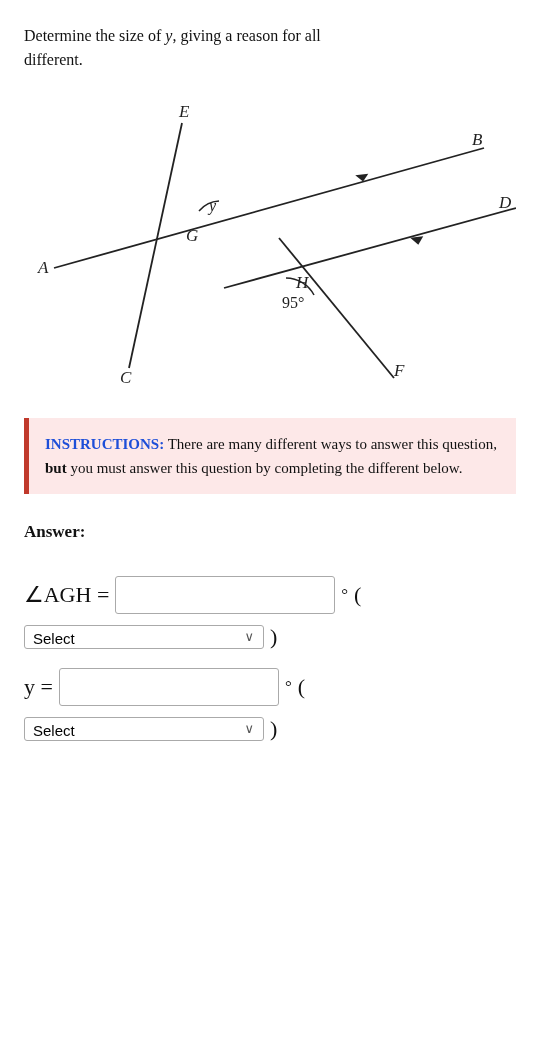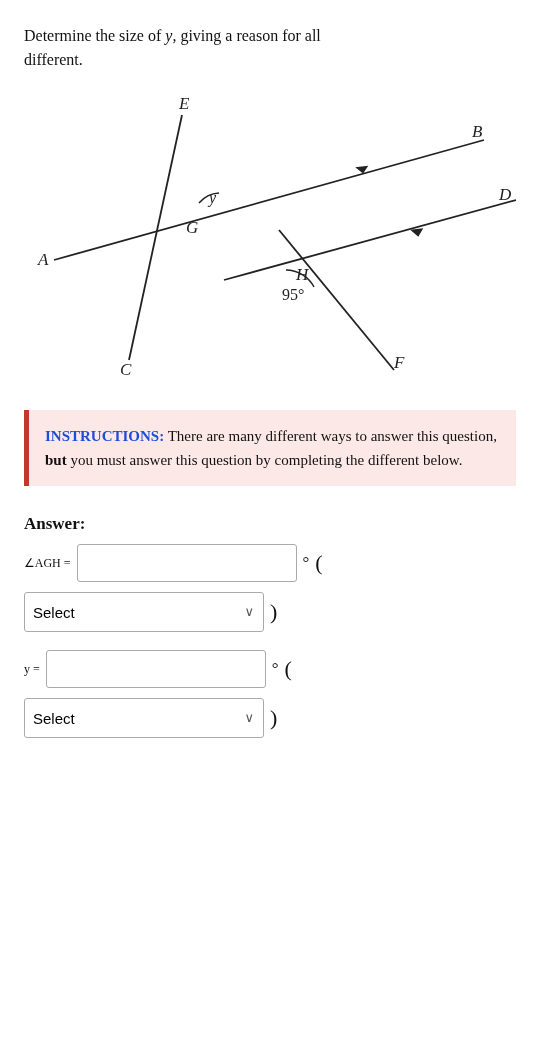--- a/index.html
+++ b/index.html
@@ -8,21 +8,21 @@
       min-height: 1062px;
       font-family: Georgia, 'Times New Roman', serif;
       background: #fff;
       padding: 24px 24px 40px 24px;
       color: #111;
     }
 
     .problem-text {
       font-size: 16px;
       line-height: 1.5;
-      margin-bottom: 8px;
+      margin-bottom: 16px;
     }
 
     .diagram-container {
       width: 100%;
       height: 310px;
       position: relative;
       margin-bottom: 20px;
     }
 
     .instructions-box {
@@ -39,32 +39,32 @@
       color: #1d4ed8;
     }
 
     .answer-section {
       margin-top: 10px;
     }
 
     .answer-label {
       font-size: 17px;
       font-weight: bold;
-      margin-bottom: 10px;
+      margin-bottom: 34px;
     }
 
     .equation-row {
       display: flex;
       align-items: center;
       margin-bottom: 10px;
       gap: 6px;
     }
 
     .equation-label {
-      font-size: 12px;
+      font-size: 22px;
       font-family: Georgia, serif;
       white-space: nowrap;
     }
 
     .angle-input {
       width: 220px;
       height: 38px;
       border: 1.5px solid #aaa;
       border-radius: 3px;
       font-size: 16px;
@@ -85,21 +85,21 @@
 
     .select-row {
       display: flex;
       align-items: center;
       margin-bottom: 18px;
       gap: 6px;
     }
 
     .reason-select {
       width: 240px;
-      height: 40px;
+      height: 24px;
       border: 1.5px solid #aaa;
       border-radius: 3px;
       font-size: 15px;
       padding: 4px 8px;
       background: #fff;
       appearance: none;
       -webkit-appearance: none;
       cursor: pointer;
       position: relative;
     }

